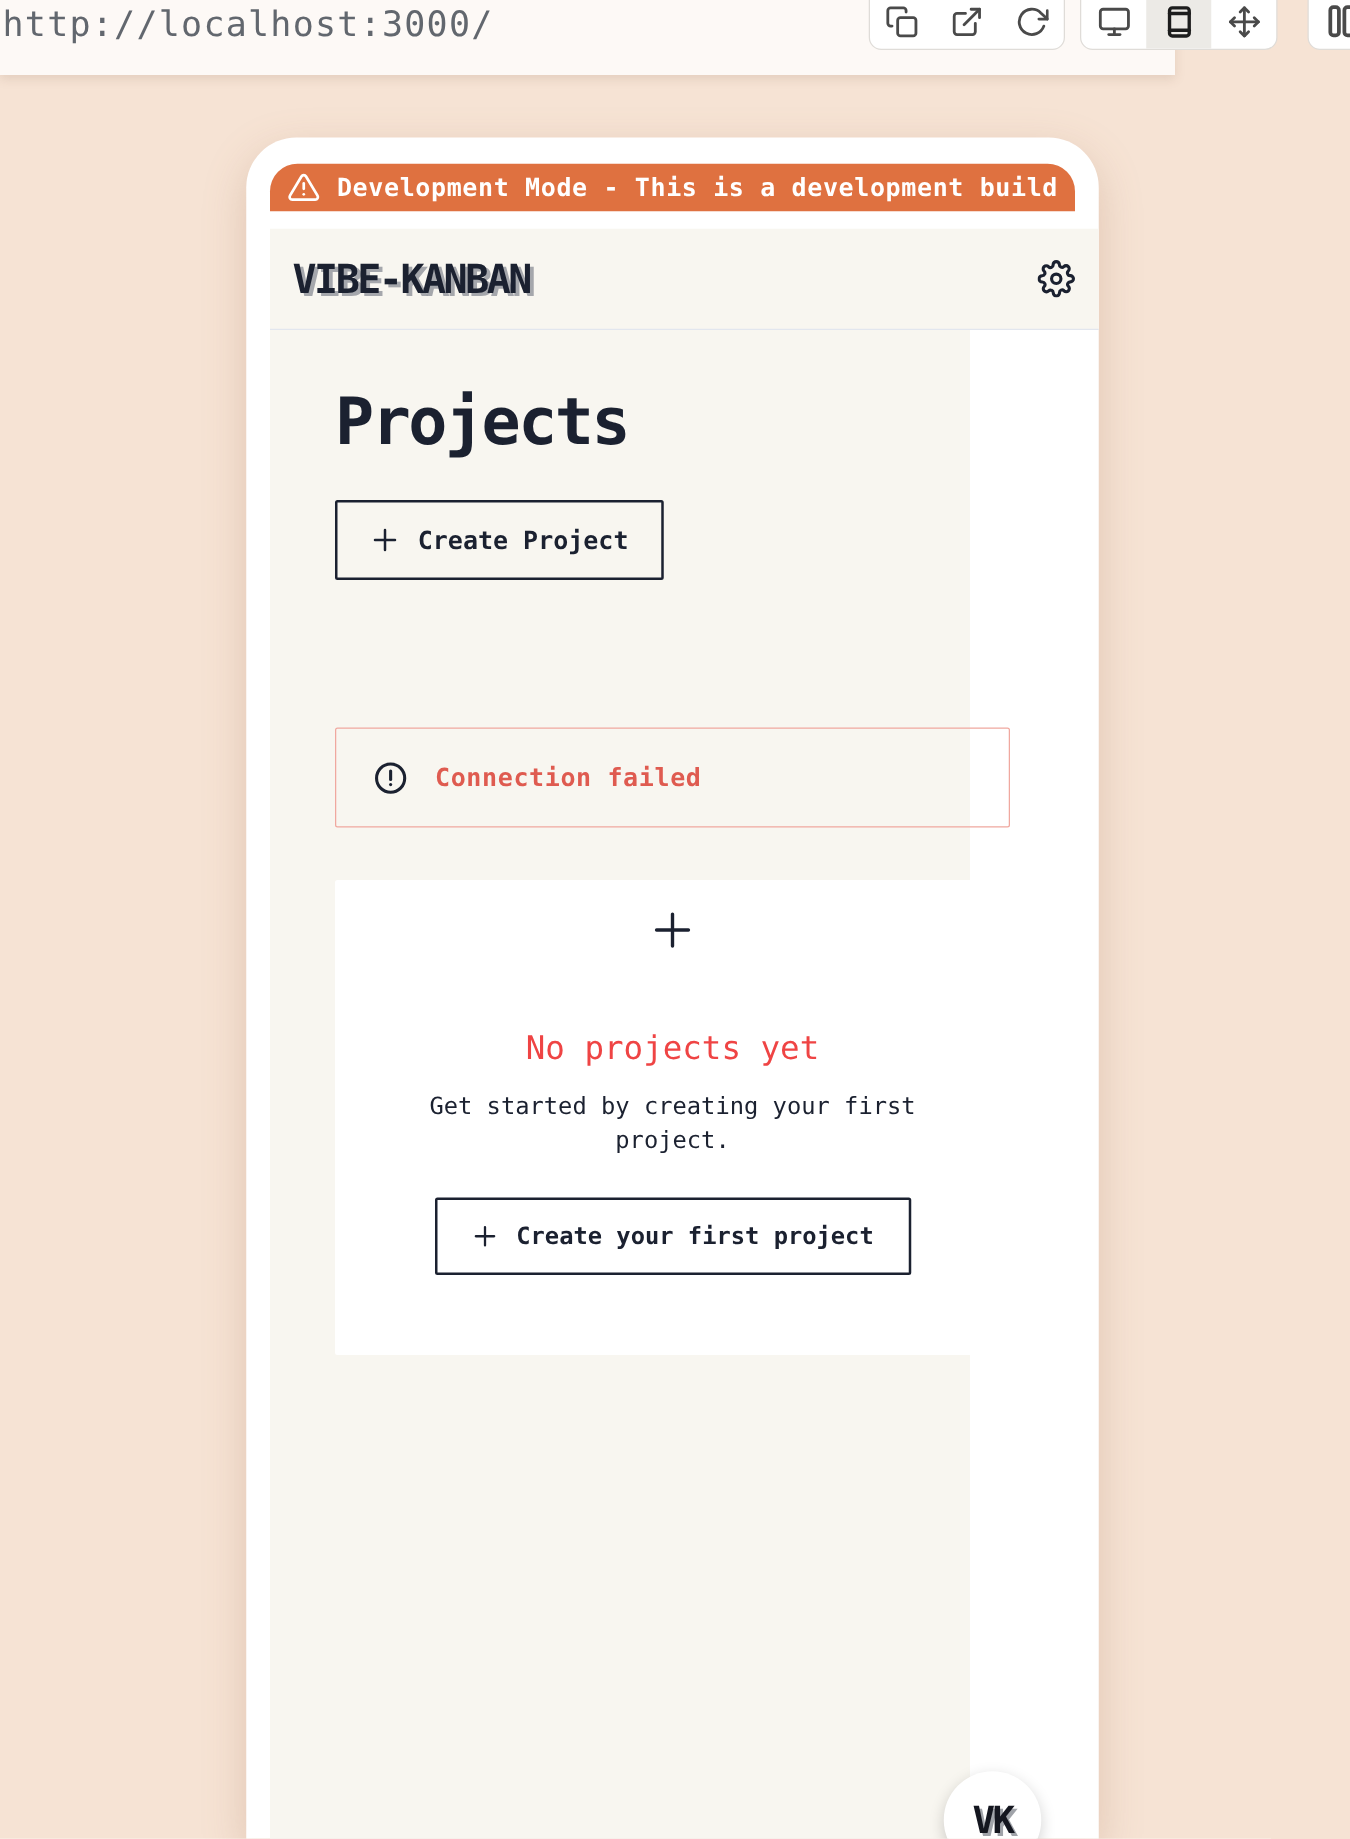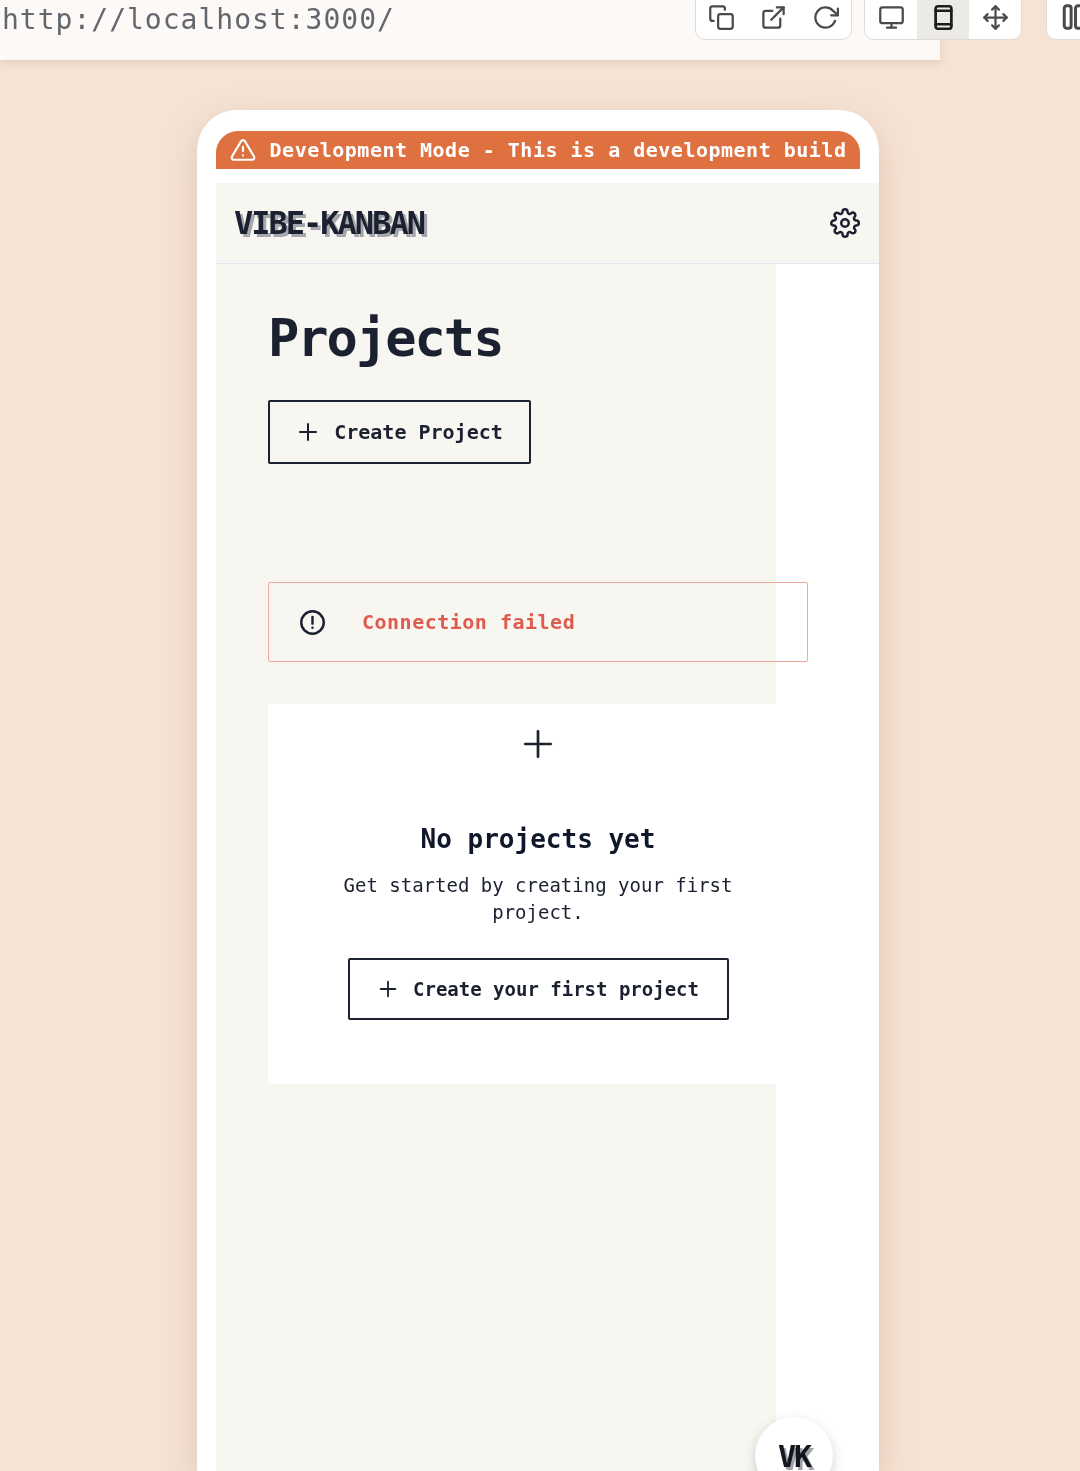--- a/index.html
+++ b/index.html
@@ -84,30 +84,30 @@
   .btn-outline{
     display:flex; align-items:center; justify-content:center; gap:14px;
     border:2px solid #1B2130; border-radius:2px; background:transparent;
     font-family:inherit; font-size:20px; font-weight:bold; color:#1B2130; cursor:pointer;text-align:right;
   }
   .create-project-btn{ width:263px; height:64px; margin-top:16px; }
 
   .alert-box{
     margin-top:118px; width:540px; height:80px;
     border:1.5px solid #F0A89F; border-radius:2px;
-    display:flex; align-items:center; gap:36px; padding-left:30px;
+    display:flex; align-items:center; gap:22px; padding-left:30px;
   }
   .alert-text{ font-size:20px; font-weight:600; color:#DF5B50; letter-spacing:.5px; }
 
   .empty-card{
     margin-top:42px; width:540px; height:380px; background:#FFFFFF; border-radius:2px;
     display:flex; flex-direction:column; align-items:center; text-align:center;
   }
   .empty-plus{ margin-top:22px; }
-  .empty-title{ margin-top:62px; font-size:26px; font-weight:bold; color:#0f172a; }
+  .empty-title{ margin-top:62px; font-size:26px; font-weight:normal; color:#ef4444; }
   .empty-desc{ margin-top:18px; font-size:19px; line-height:27px; max-width:430px; color:#1B2130; }
   .first-project-btn{ width:381px; height:62px; margin-top:32px; font-size:19px; }
 
   .vk-badge{
     position:absolute; left:558px; top:1307px; width:78px; height:78px;
     background:#FFFFFF; border-radius:50%;
     box-shadow:0 4px 12px rgba(0,0,0,.18);
     display:flex; align-items:center; justify-content:center;
     font-size:30px; font-weight:bold; letter-spacing:-2px; color:#14161f;
     text-shadow:2.5px 2.5px 0 rgba(150,153,160,.9);

